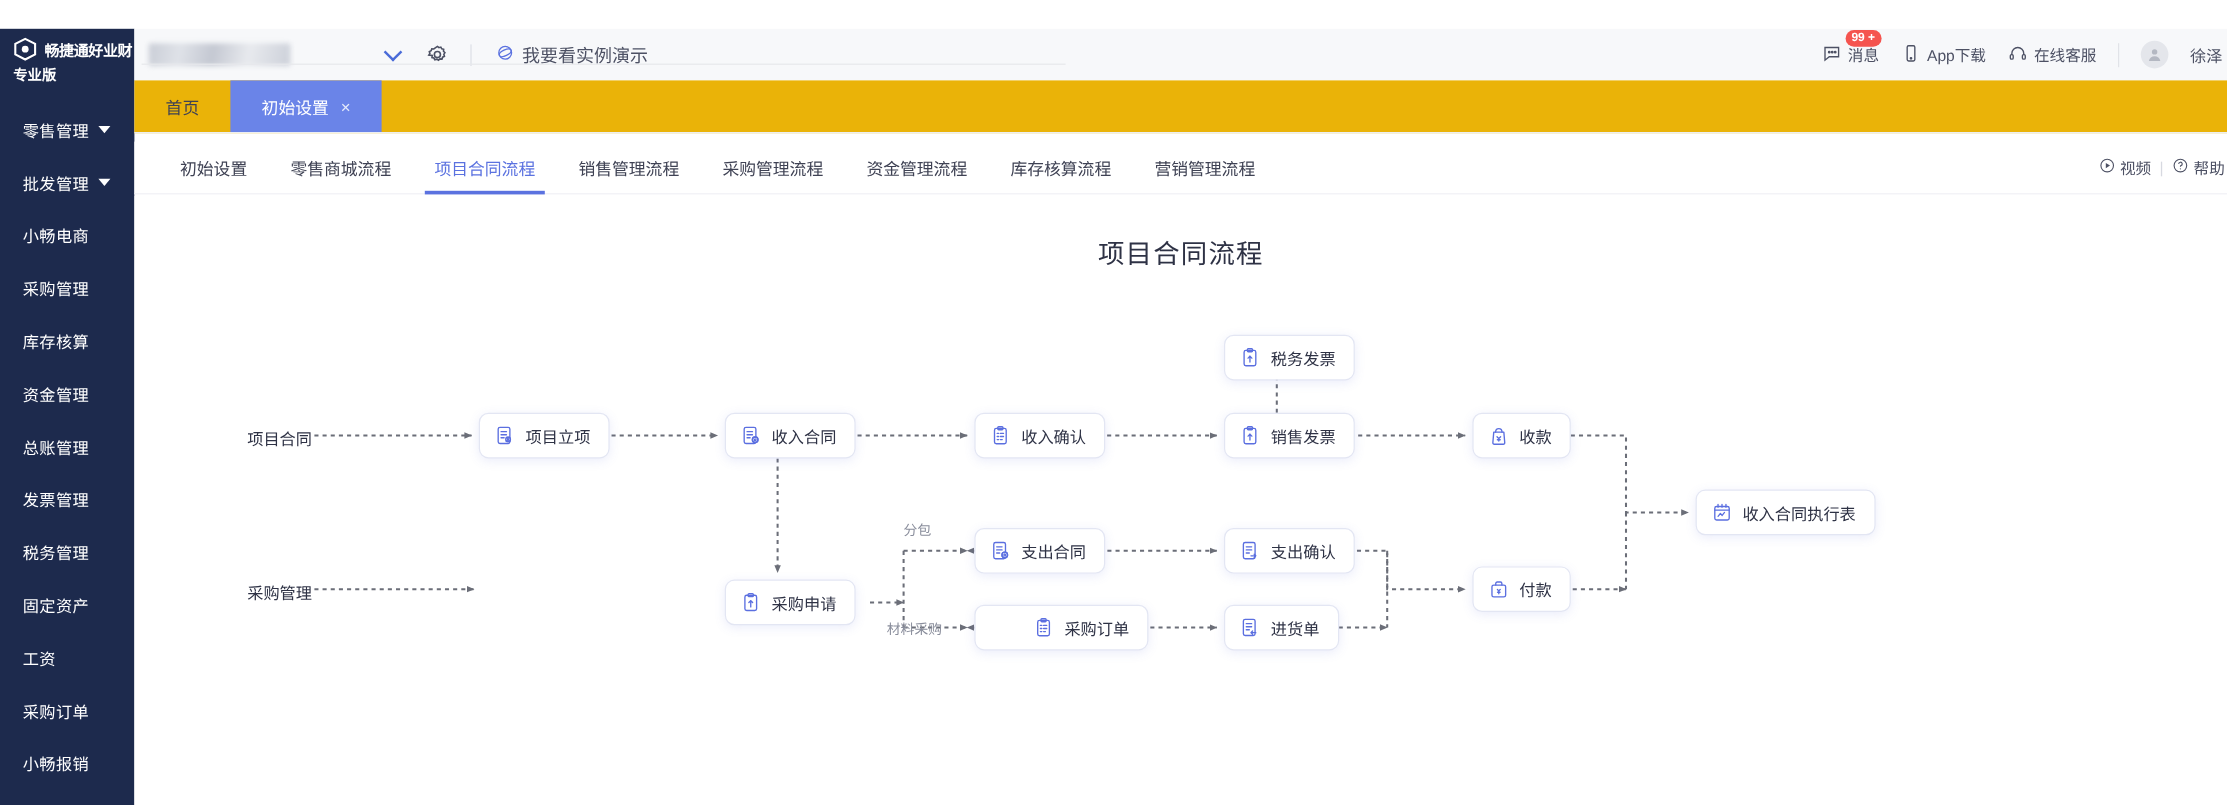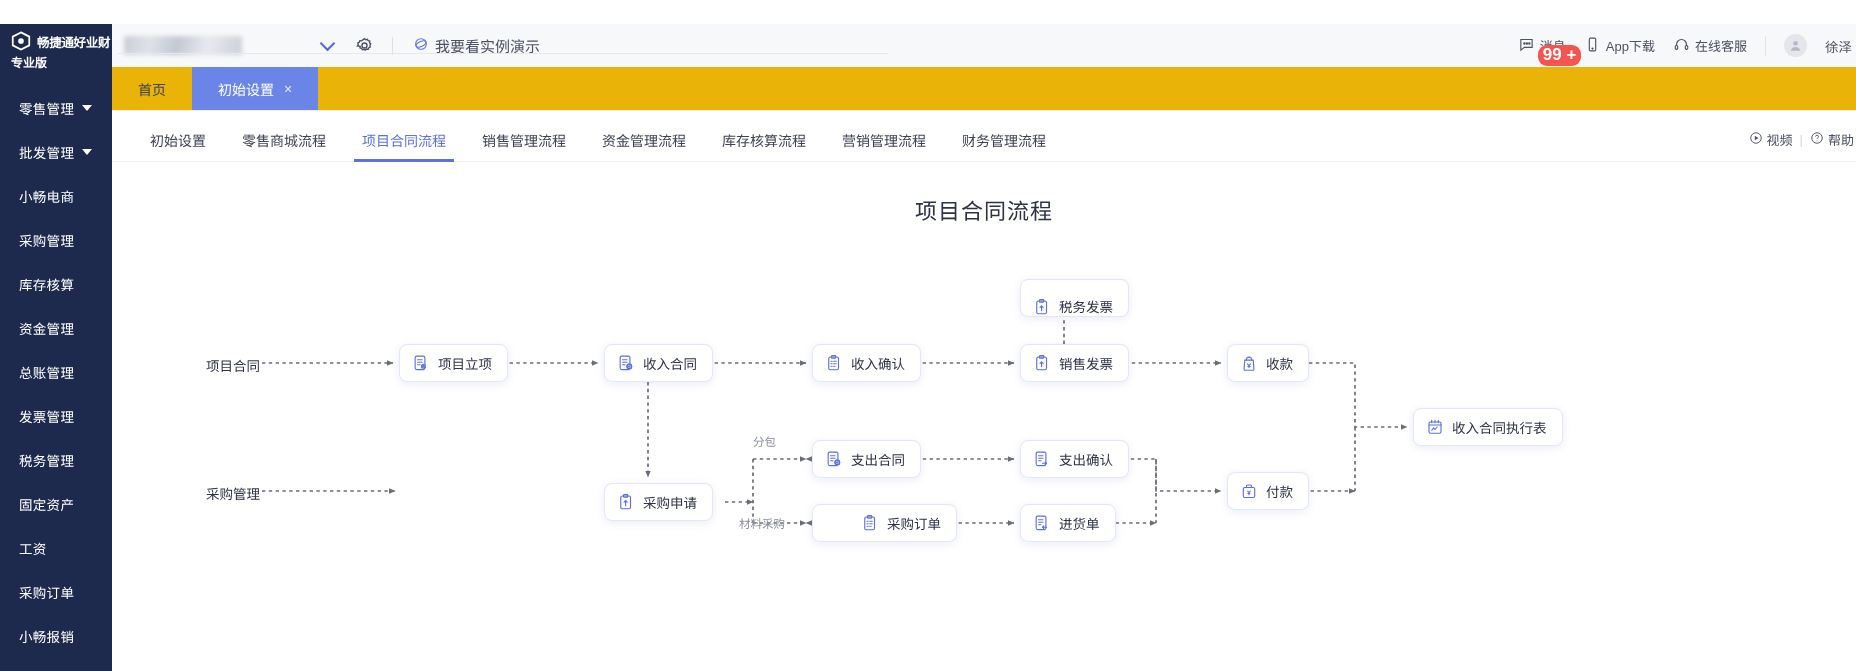--- a/index.html
+++ b/index.html
@@ -69,24 +69,23 @@
     margin-left: auto; display: flex; align-items: center;
     padding-right: 4px; gap: 18px;
   }
   .hdr-act {
     display: flex; align-items: center; gap: 5px;
     font-size: 13px; color: #4d5164; cursor: pointer;
     position: relative; white-space: nowrap;
   }
   .badge {
     position: absolute; left: 20px; top: -11px;
-    background: #f5544f; color: #fff; font-size: 17px; font-weight: 700;
+    background: #f5544f; color: #fff; font-size: 10px; font-weight: 700;
     border-radius: 9px; padding: 1px 5px 2px; line-height: 1.1;
     white-space: nowrap;
-    margin-top: 20px;
   }
   .hdr-sep { width: 1px; height: 20px; background: #e1e3e8; }
   .avatar {
     width: 23px; height: 23px; border-radius: 50%; background: #e4e6eb;
     display: flex; align-items: center; justify-content: center;
   }
   .username { font-size: 13.5px; color: #4d5164; white-space: nowrap; }
 
   
   .wintabs {
@@ -293,24 +292,24 @@
         <span class="x">×</span>
       </div>
     </div>
 
   <div class="flowtabs">
     <div style="display:flex;align-items:center;" id="flowtabs-list">
         <div class="ftab">初始设置</div>
         <div class="ftab">零售商城流程</div>
         <div class="ftab active">项目合同流程</div>
         <div class="ftab">销售管理流程</div>
+        <div class="ftab">采购管理流程</div>
         <div class="ftab">资金管理流程</div>
         <div class="ftab">库存核算流程</div>
         <div class="ftab">营销管理流程</div>
-        <div class="ftab">财务管理流程</div>
       </div>
     <div class="ftab-right">
       <span class="lnk">
         <span>
           <svg viewBox="0 0 24 24" width="14" height="14" fill="none" stroke="#4d5164" stroke-width="1.6">
             <circle cx="12" cy="12" r="9"></circle>
               <path d="M10 8.3l6 3.7-6 3.7z" fill="#4d5164" stroke="none"></path>
           </svg>
         </span>
         <span>视频</span>
@@ -412,21 +411,21 @@
           <div class="node" style="left: 700px; top: 181px;">
             <span class="node-ico">
               <svg viewBox="0 0 24 24" width="18" height="18" fill="none" stroke="#5b6fe0" stroke-width="1.5" stroke-linecap="round" stroke-linejoin="round">
                 <rect x="5" y="4" width="13" height="17" rx="2"></rect>
                 <rect x="8.6" y="2.2" width="5.8" height="3.3" rx="1"></rect>
                 <path d="M8 9.6h1.6M8 13h1.6M8 16.4h1.6M11.6 9.6h3.4M11.6 13h3.4M11.6 16.4h2"></path>
               </svg>
             </span>
             <span>收入确认</span>
           </div>
-          <div class="node" style="left: 908px; top: 116px; align-items: flex-end;">
+          <div class="node" style="left: 908px; top: 116px;">
             <span class="node-ico">
               <svg viewBox="0 0 24 24" width="18" height="18" fill="none" stroke="#5b6fe0" stroke-width="1.5" stroke-linecap="round" stroke-linejoin="round">
                 <rect x="5" y="4" width="13" height="17" rx="2"></rect>
                 <rect x="8.6" y="2.2" width="5.8" height="3.3" rx="1"></rect>
                 <path d="M11.5 17V10.4M11.5 10.4 9.4 12.6M11.5 10.4l2.1 2.2"></path>
               </svg>
             </span>
             <span>税务发票</span>
           </div>
           <div class="node" style="left: 908px; top: 181px;">

